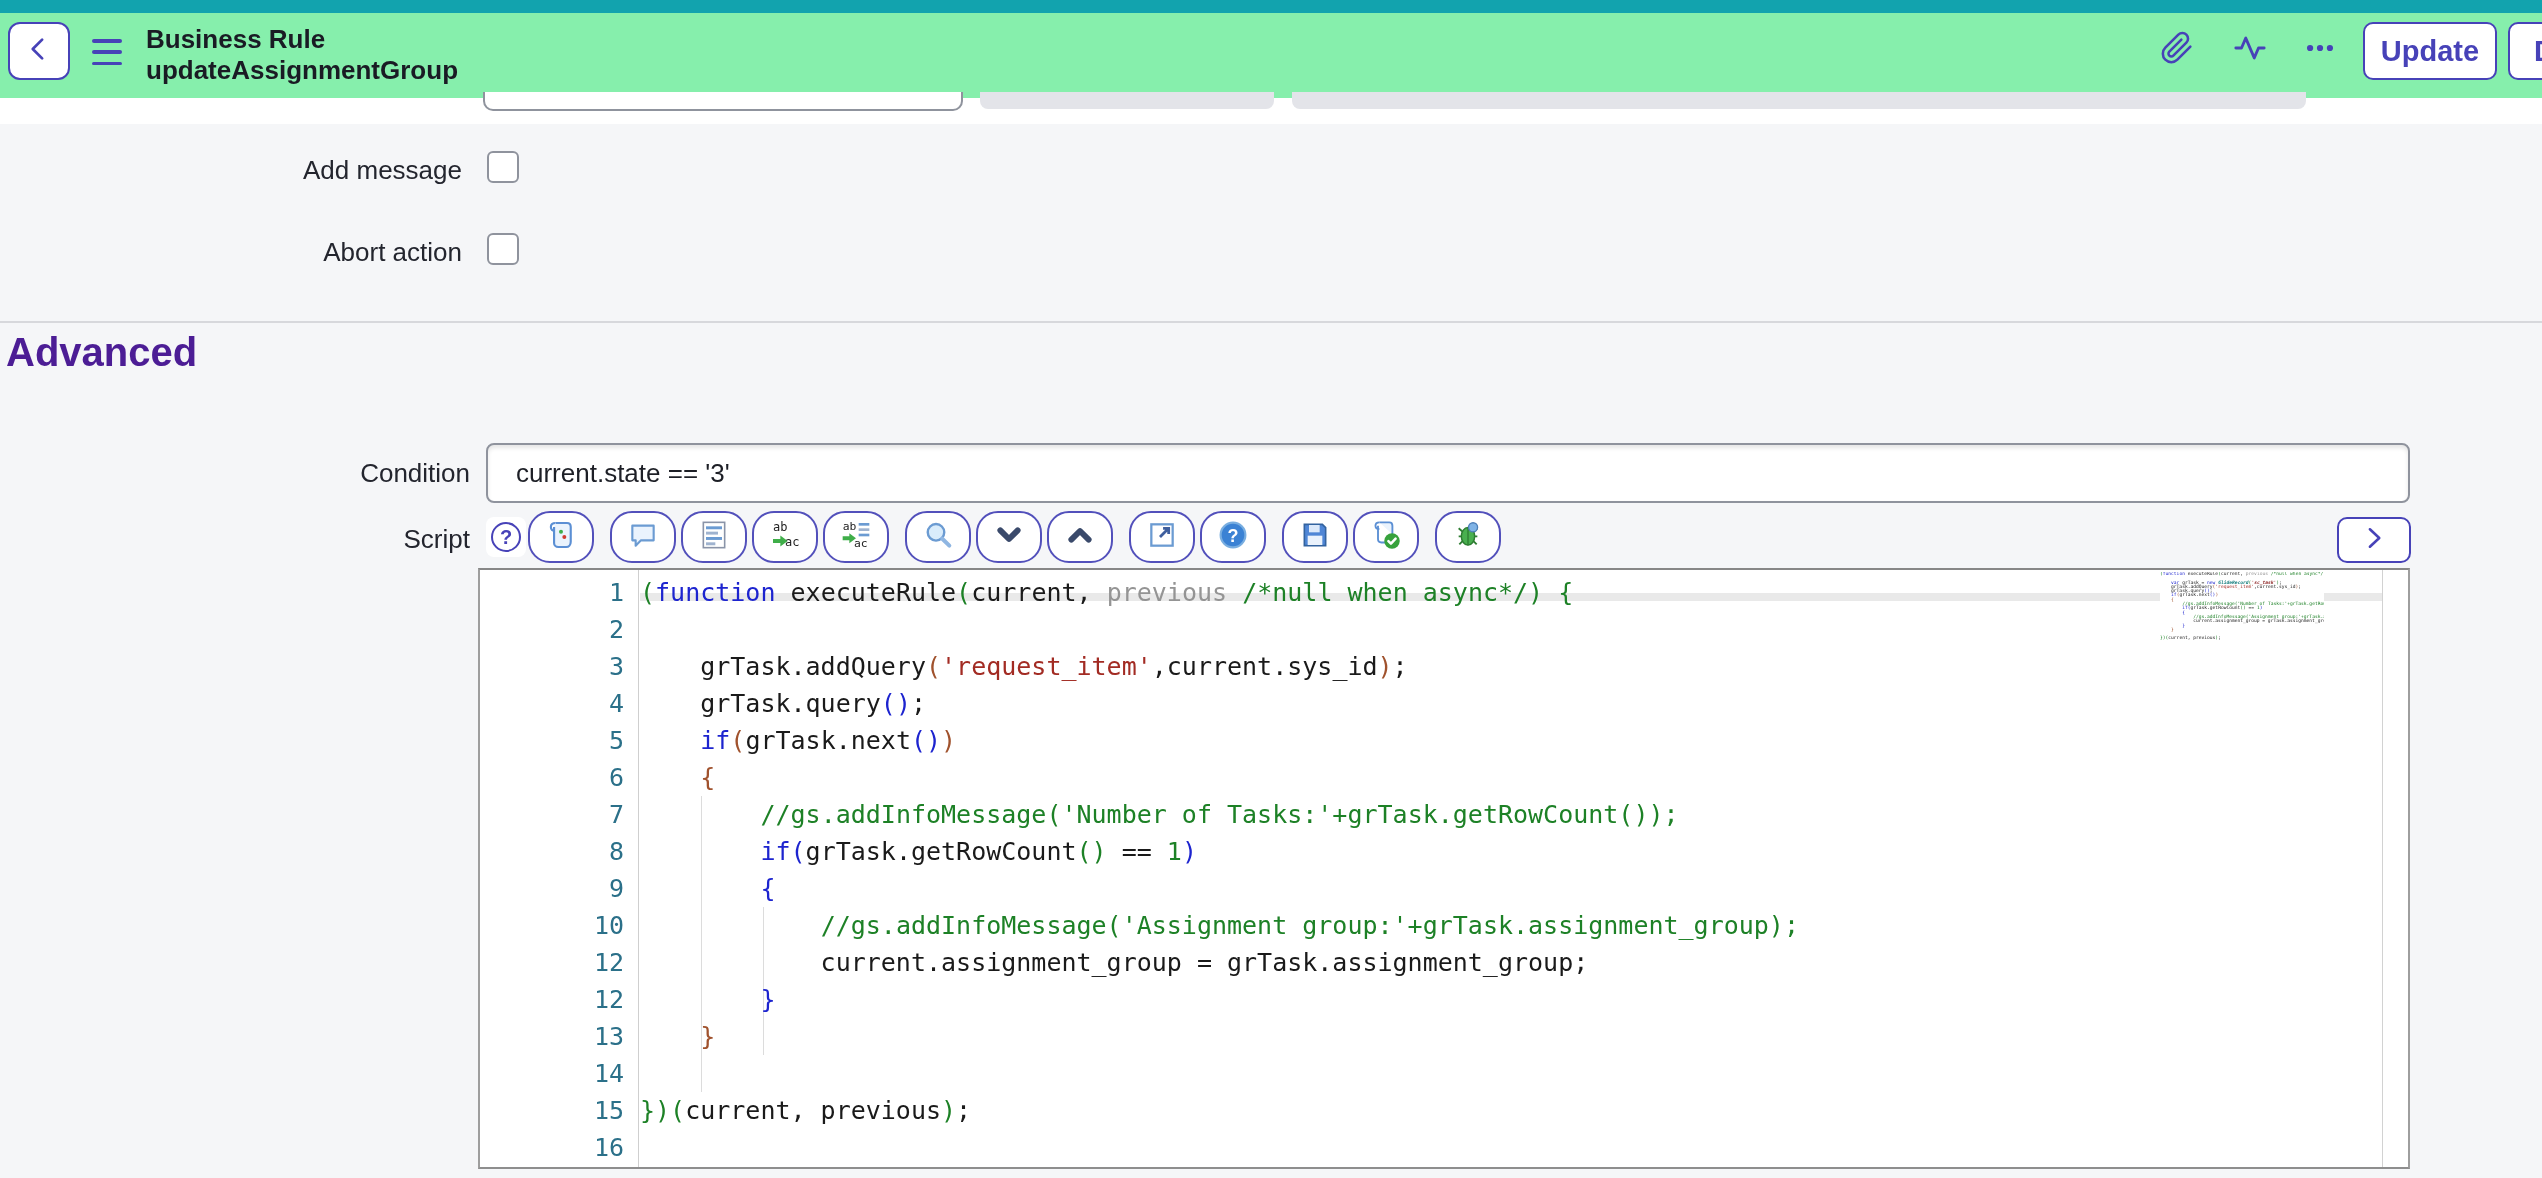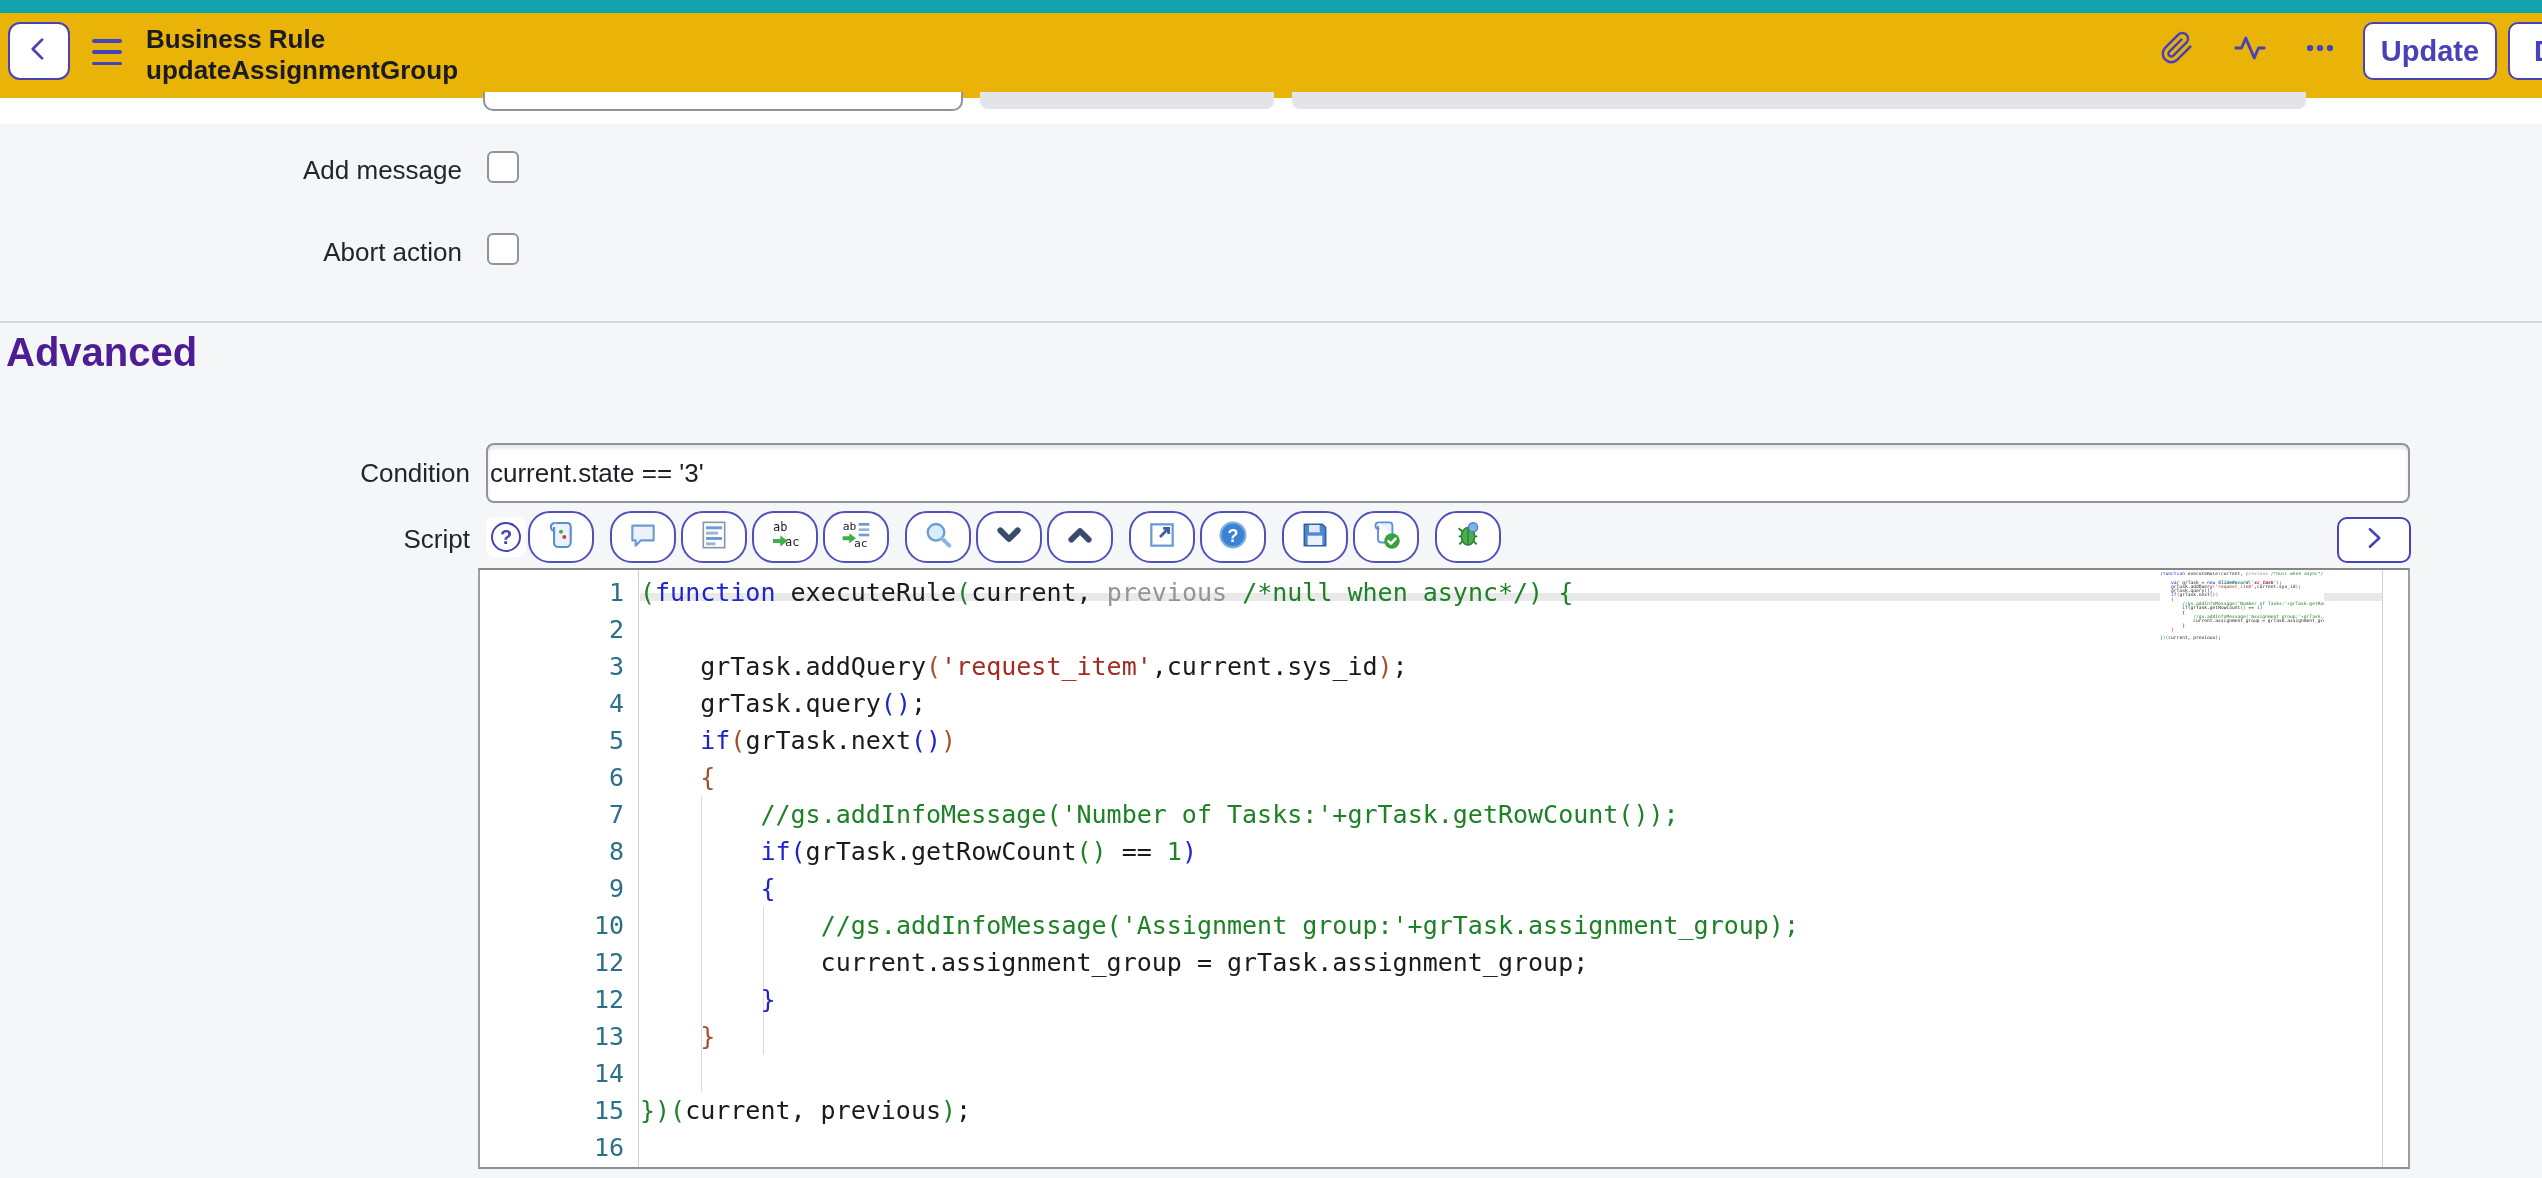--- a/index.html
+++ b/index.html
@@ -1,39 +1,39 @@
 <!DOCTYPE html>
 <html><head>
 <meta charset="utf-8">
 <style>
   html,body{margin:0;padding:0;background:#f5f5f7;font-family:"Liberation Sans",sans-serif;}
   #stage{position:relative;width:2542px;height:1178px;overflow:hidden;background:#f5f6f8;}
 
   
   .tealbar{position:absolute;left:0;top:0;width:2542px;height:13px;background:#12a3ae;}
-  .header{position:absolute;left:0;top:13px;width:2542px;height:85px;background:#eab308;border-bottom:1px solid #d9d9de;}
+  .header{position:absolute;left:0;top:13px;width:2542px;height:85px;background:#86efac;border-bottom:1px solid #d9d9de;}
   .backbtn{position:absolute;left:8px;top:9px;width:62px;height:58px;background:#fff;border:2px solid #4742b8;border-radius:12px;display:flex;align-items:center;justify-content:center;box-sizing:border-box;cursor:pointer;}
   .hamburger{position:absolute;left:92px;top:26px;width:30px;height:26px;display:flex;flex-direction:column;justify-content:space-between;cursor:pointer;}
   .hamburger div{height:3.5px;background:#4742b8;border-radius:2px;}
   .titleblock{position:absolute;left:146px;top:11px;color:#1a1b24;font-weight:bold;font-size:26px;line-height:31px;}
   .hicon{position:absolute;top:19px;width:36px;height:36px;display:flex;align-items:center;justify-content:center;cursor:pointer;}
   .hicon svg{width:34px;height:34px;}
   .hbtn{position:absolute;top:9px;height:58px;background:#fff;border:2px solid #4742b8;border-radius:10px;box-sizing:border-box;color:#4742b8;font-weight:bold;font-size:29px;display:flex;align-items:center;justify-content:center;cursor:pointer;}
 
   
   .whitestrip{position:absolute;left:0;top:98px;width:2542px;height:26px;background:#ffffff;}
   .cutinput{position:absolute;left:483px;top:92px;width:480px;height:19px;background:#fff;border:2px solid #8f939d;border-top:none;border-radius:0 0 10px 10px;box-sizing:border-box;}
   .cutgray{position:absolute;top:92px;height:17px;background:#e3e4e9;border-radius:0 0 8px 8px;}
 
   
   .flabel{position:absolute;text-align:right;font-size:26px;color:#23252e;}
   .checkbox{position:absolute;width:32px;height:32px;background:#fff;border:2px solid #8f939d;border-radius:6px;box-sizing:border-box;cursor:pointer;}
   .divider{position:absolute;left:0;top:321px;width:2542px;height:2px;background:#d7d8dc;}
   .advanced{position:absolute;left:6px;top:330px;font-size:40px;font-weight:700;color:#4c1d95;}
-  .condinput{position:absolute;left:486px;top:443px;width:1924px;height:60px;background:#fff;border:2px solid #8f939d;border-radius:8px;box-sizing:border-box;font-size:26px;color:#1d1f26;display:flex;align-items:center;padding-left:2px;box-shadow:inset 0 3px 4px rgba(0,0,0,0.10);cursor:text;}
+  .condinput{position:absolute;left:486px;top:443px;width:1924px;height:60px;background:#fff;border:2px solid #8f939d;border-radius:8px;box-sizing:border-box;font-size:26px;color:#1d1f26;display:flex;align-items:center;padding-left:28px;box-shadow:inset 0 3px 4px rgba(0,0,0,0.10);cursor:text;}
   .chevbtn{position:absolute;left:2337px;top:517px;width:74px;height:46px;background:#fff;border:2px solid #4742b8;border-radius:10px;box-sizing:border-box;display:flex;align-items:center;justify-content:center;cursor:pointer;}
 
   
   .helpq{position:absolute;left:486px;top:517px;width:40px;height:40px;background:#fff;border-radius:8px;display:flex;align-items:center;justify-content:center;cursor:pointer;}
   .helpq .circ{width:30px;height:30px;border:2.5px solid #4742b8;border-radius:50%;color:#4742b8;font-size:20px;font-weight:bold;display:flex;align-items:center;justify-content:center;box-sizing:border-box;}
   .toolbar{position:absolute;left:528px;top:511px;display:flex;gap:16px;}
   .tgroup{display:flex;gap:5px;}
   .tbtn{width:66px;height:52px;background:#fff;border:2px solid #5250bb;border-radius:22px;box-sizing:border-box;display:flex;align-items:center;justify-content:center;cursor:pointer;}
   .tbtn svg{width:32px;height:32px;}
 

